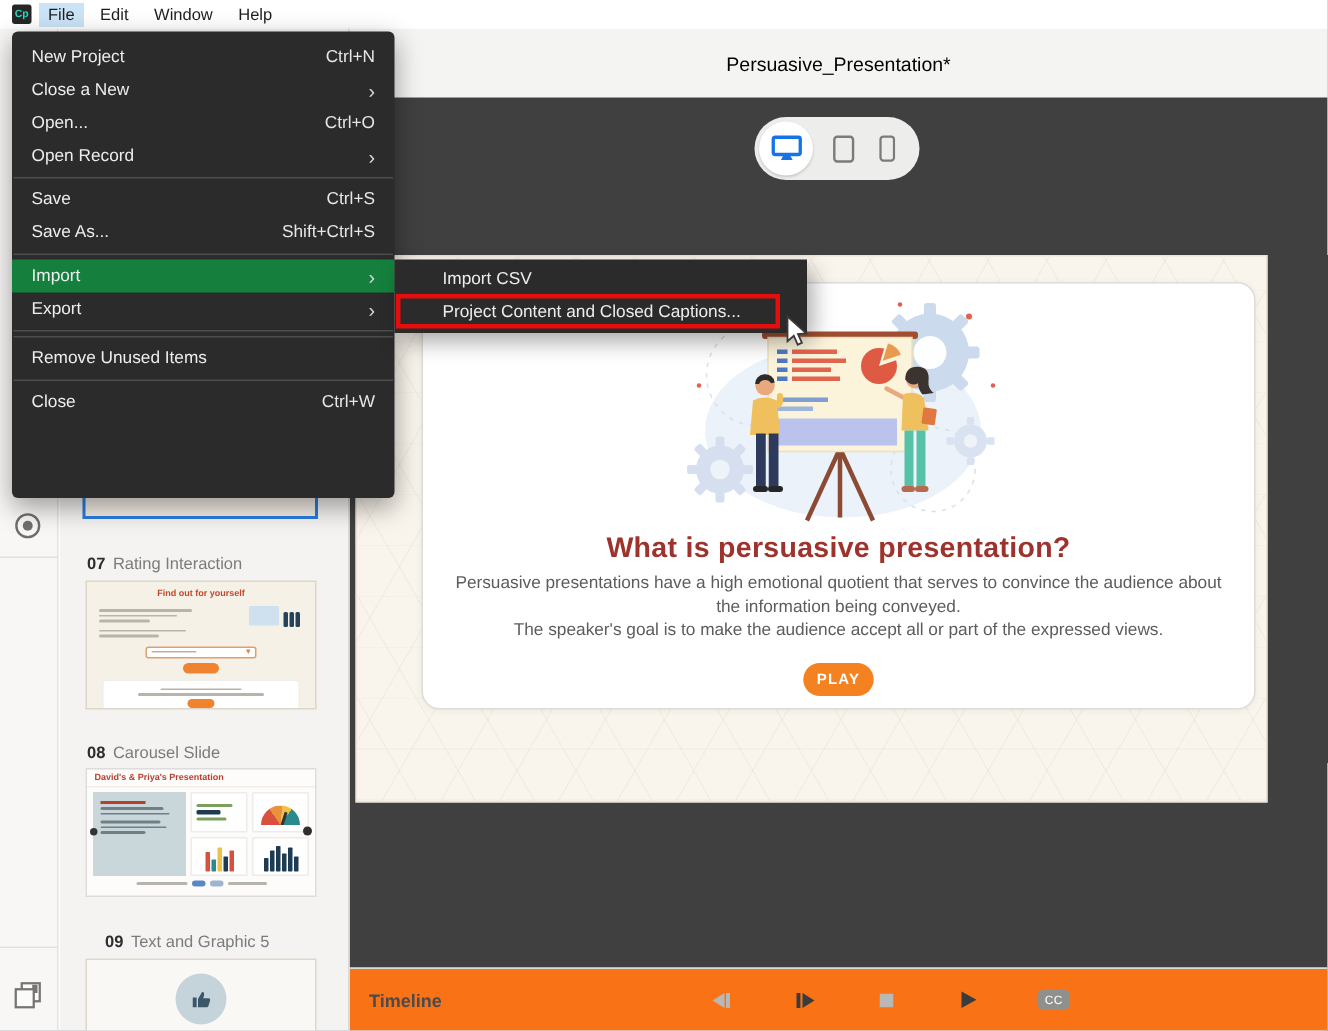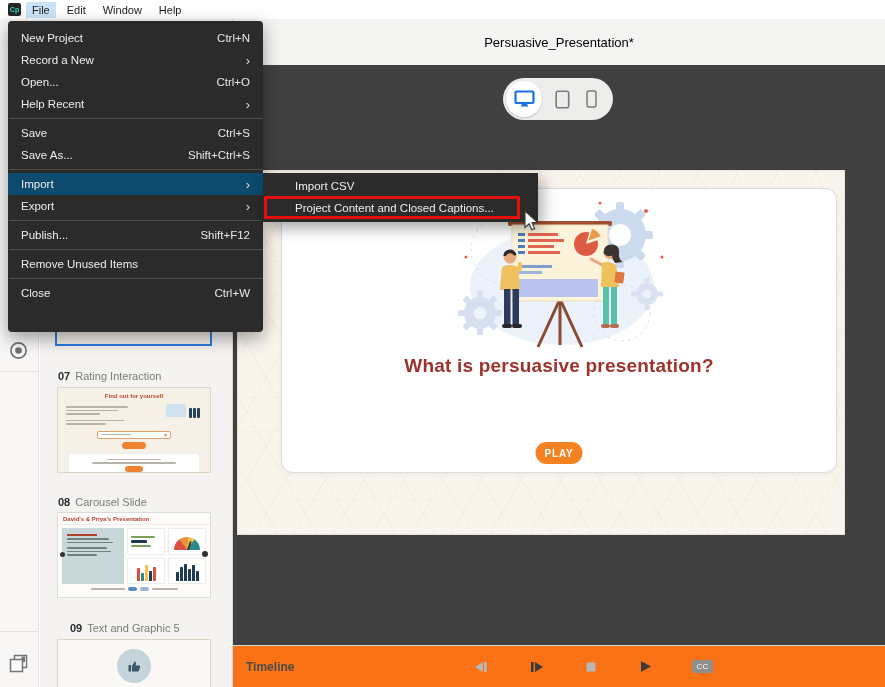--- a/index.html
+++ b/index.html
@@ -113,21 +113,21 @@
                  display:flex; align-items:center; justify-content:space-between; }
   .cc-badge { width:21px; height:13px; background:#8f8f8e; border-radius:3px; color:#fff; font-size:8px;
               font-weight:400; display:flex; align-items:center; justify-content:center; letter-spacing:.3px; }
 
   
   .filemenu { position:absolute; left:8px; top:21px; width:255px; height:311px; background:#2b2b2b;
               border-radius:4px; box-shadow:0 6px 18px rgba(0,0,0,.38); padding:6px 0; z-index:50; }
   .mi { height:22px; display:flex; align-items:center; padding:0 13px; color:#ededed; font-size:11.5px; }
   .mi-r { margin-left:auto; color:#e6e6e6; }
   .mi-arrow { margin-left:auto; color:#d9d9d9; font-size:13px; line-height:1; }
-  .mi.hover { background:#0c4a6e; }
+  .mi.hover { background:#15803d; }
   .menu-sep { height:1px; background:#4d4d4d; margin:3px 1px; }
 
   .submenu { position:absolute; left:263px; top:173px; width:275px; height:49px; background:#2b2b2b;
              box-shadow:4px 6px 14px rgba(0,0,0,.35); padding:2px 0; z-index:51; }
   .smi { height:22px; display:flex; align-items:center; padding:0 28px 0 32px; color:#ededed; font-size:11.5px; }
 
   .red-box { position:absolute; left:264px; top:196px; width:256px; height:23px;
              border:3px solid #e60d0d; z-index:60; }
   .cursor { position:absolute; left:521px; top:210px; z-index:70; }
 </style>
@@ -378,20 +378,24 @@
             <path d="M152 68 q8 -3 14 2 l3 22 h-18 z" fill="#efc05e"></path>
             <rect x="165" y="77" width="9" height="11" rx="1" fill="#e07840" transform="rotate(8 169 82)"></rect>
             <rect x="153" y="92" width="6" height="38" fill="#57c2a8"></rect>
             <rect x="161" y="92" width="6" height="38" fill="#57c2a8"></rect>
             <rect x="151" y="129" width="9" height="4" rx="2" fill="#b86a4e"></rect>
             <rect x="160" y="129" width="9" height="4" rx="2" fill="#b86a4e"></rect>
           </g>
         </svg>
 
         <div class="slide-title">What is persuasive presentation?</div>
+        <div class="slide-body">
+          <div style="max-width:524px;margin:0 auto">Persuasive presentations have a high emotional quotient that serves to convince the audience about the information being conveyed.</div>
+          <div>The speaker's goal is to make the audience accept all or part of the expressed views.</div>
+        </div>
         <button class="play-btn">PLAY</button>
       </div>
     </div>
   </div>
 
   <div class="timelinebar">
     <span class="tl-label">Timeline</span>
     <div class="tl-controls">
       <svg width="16" height="14" viewBox="0 0 16 14">
         <polygon points="10,2 2,7 10,12" fill="#b8b8b7"></polygon>
@@ -410,29 +414,29 @@
       <div class="cc-badge">CC</div>
     </div>
   </div>
 
   <div class="filemenu">
     <div class="mi">
       <span>New Project</span>
       <span class="mi-r">Ctrl+N</span>
     </div>
     <div class="mi">
-      <span>Record a New</span>
+      <span>Close a New</span>
       <span class="mi-arrow">›</span>
     </div>
     <div class="mi">
       <span>Open...</span>
       <span class="mi-r">Ctrl+O</span>
     </div>
     <div class="mi">
-      <span>Help Recent</span>
+      <span>Open Record</span>
       <span class="mi-arrow">›</span>
     </div>
     <div class="menu-sep"></div>
     <div class="mi">
       <span>Save</span>
       <span class="mi-r">Ctrl+S</span>
     </div>
     <div class="mi">
       <span>Save As...</span>
       <span class="mi-r">Shift+Ctrl+S</span>
@@ -440,24 +444,20 @@
     <div class="menu-sep"></div>
     <div class="mi hover">
       <span>Import</span>
       <span class="mi-arrow">›</span>
     </div>
     <div class="mi">
       <span>Export</span>
       <span class="mi-arrow">›</span>
     </div>
     <div class="menu-sep"></div>
-    <div class="mi">
-      <span>Publish...</span>
-      <span class="mi-r">Shift+F12</span>
-    </div>
     <div class="menu-sep"></div>
     <div class="mi">
       <span>Remove Unused Items</span>
     </div>
     <div class="menu-sep"></div>
     <div class="mi">
       <span>Close</span>
       <span class="mi-r">Ctrl+W</span>
     </div>
   </div>

